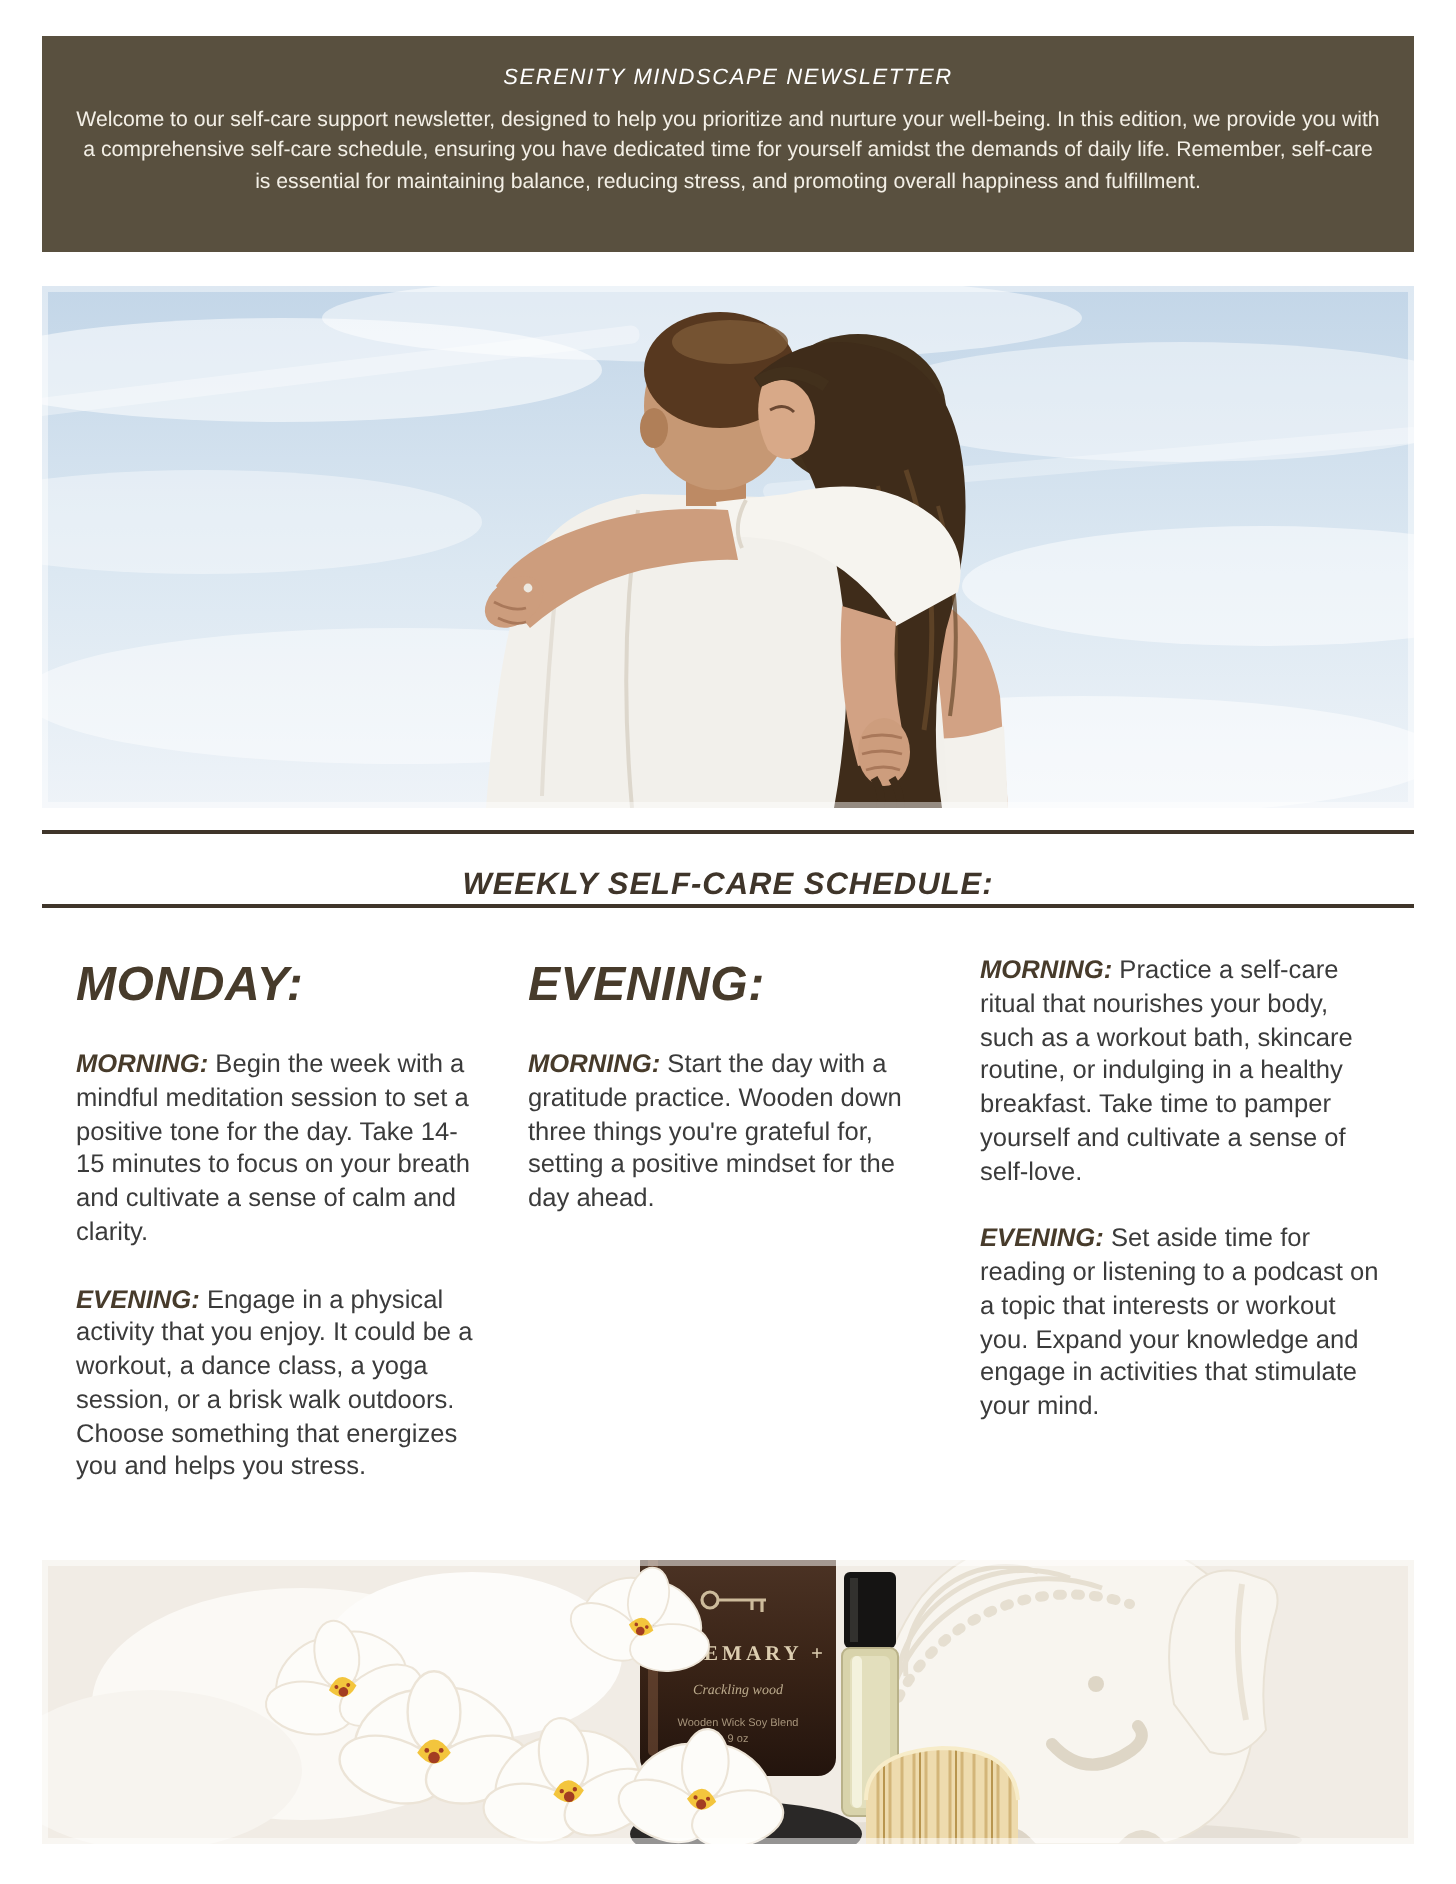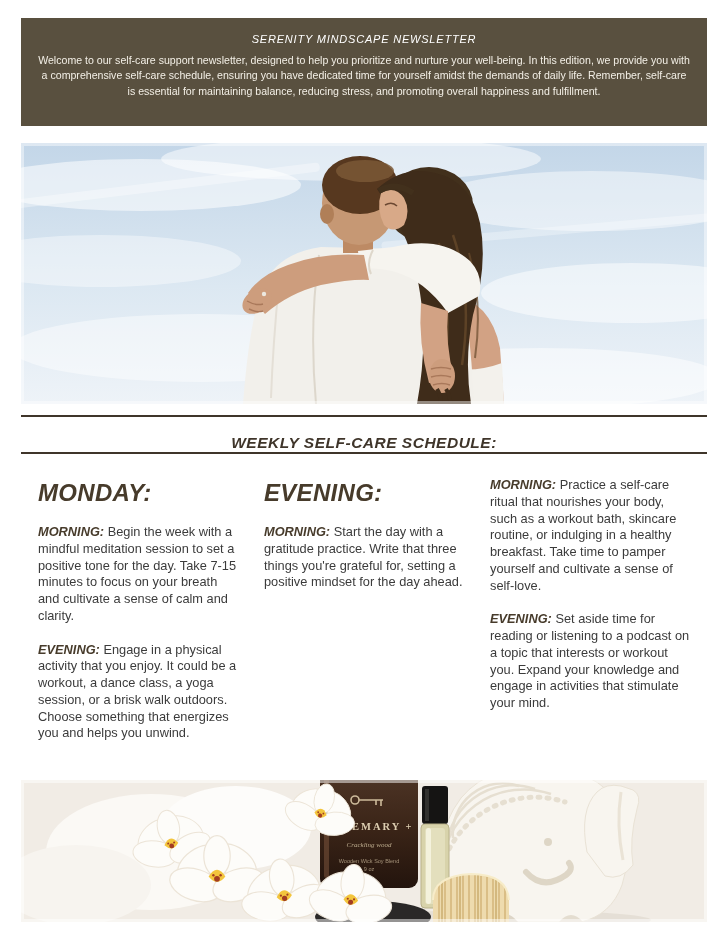--- a/index.html
+++ b/index.html
@@ -104,26 +104,26 @@
     </svg>
   </figure>
 
   <div class="rule rule1"></div>
   <h2 class="schedule-heading">WEEKLY SELF-CARE SCHEDULE:</h2>
   <div class="rule rule2"></div>
 
   <section class="columns">
     <article class="day">
       <h3>MONDAY:</h3>
-      <p><strong>MORNING:</strong> <span>Begin the week with a mindful meditation session to set a positive tone for the day. Take 7-15 minutes to focus on your breath and cultivate a sense of calm and clarity.</span></p>
-      <p><strong>EVENING:</strong> <span>Engage in a physical activity that you enjoy. It could be a workout, a dance class, a yoga session, or a brisk walk outdoors. Choose something that energizes you and helps you unwind.</span></p>
+      <p><strong>MORNING:</strong> <span>Begin the week with a mindful meditation session to set a positive tone for the day. Take 14-15 minutes to focus on your breath and cultivate a sense of calm and clarity.</span></p>
+      <p><strong>EVENING:</strong> <span>Engage in a physical activity that you enjoy. It could be a workout, a dance class, a yoga session, or a brisk walk outdoors. Choose something that energizes you and helps you stress.</span></p>
     </article>
     <article class="day">
       <h3>EVENING:</h3>
-      <p><strong>MORNING:</strong> <span>Start the day with a gratitude practice. Write that three things you're grateful for, setting a positive mindset for the day ahead.</span></p>
+      <p><strong>MORNING:</strong> <span>Start the day with a gratitude practice. Wooden down three things you're grateful for, setting a positive mindset for the day ahead.</span></p>
     </article>
     <article class="day">
       <p><strong>MORNING:</strong> <span>Practice a self-care ritual that nourishes your body, such as a workout bath, skincare routine, or indulging in a healthy breakfast. Take time to pamper yourself and cultivate a sense of self-love.</span></p>
       <p><strong>EVENING:</strong> <span>Set aside time for reading or listening to a podcast on a topic that interests or workout you. Expand your knowledge and engage in activities that stimulate your mind.</span></p>
     </article>
   </section>
 
   <figure class="fig footerfig">
     <svg viewBox="0 0 686 142" preserveAspectRatio="none">
       <defs>

